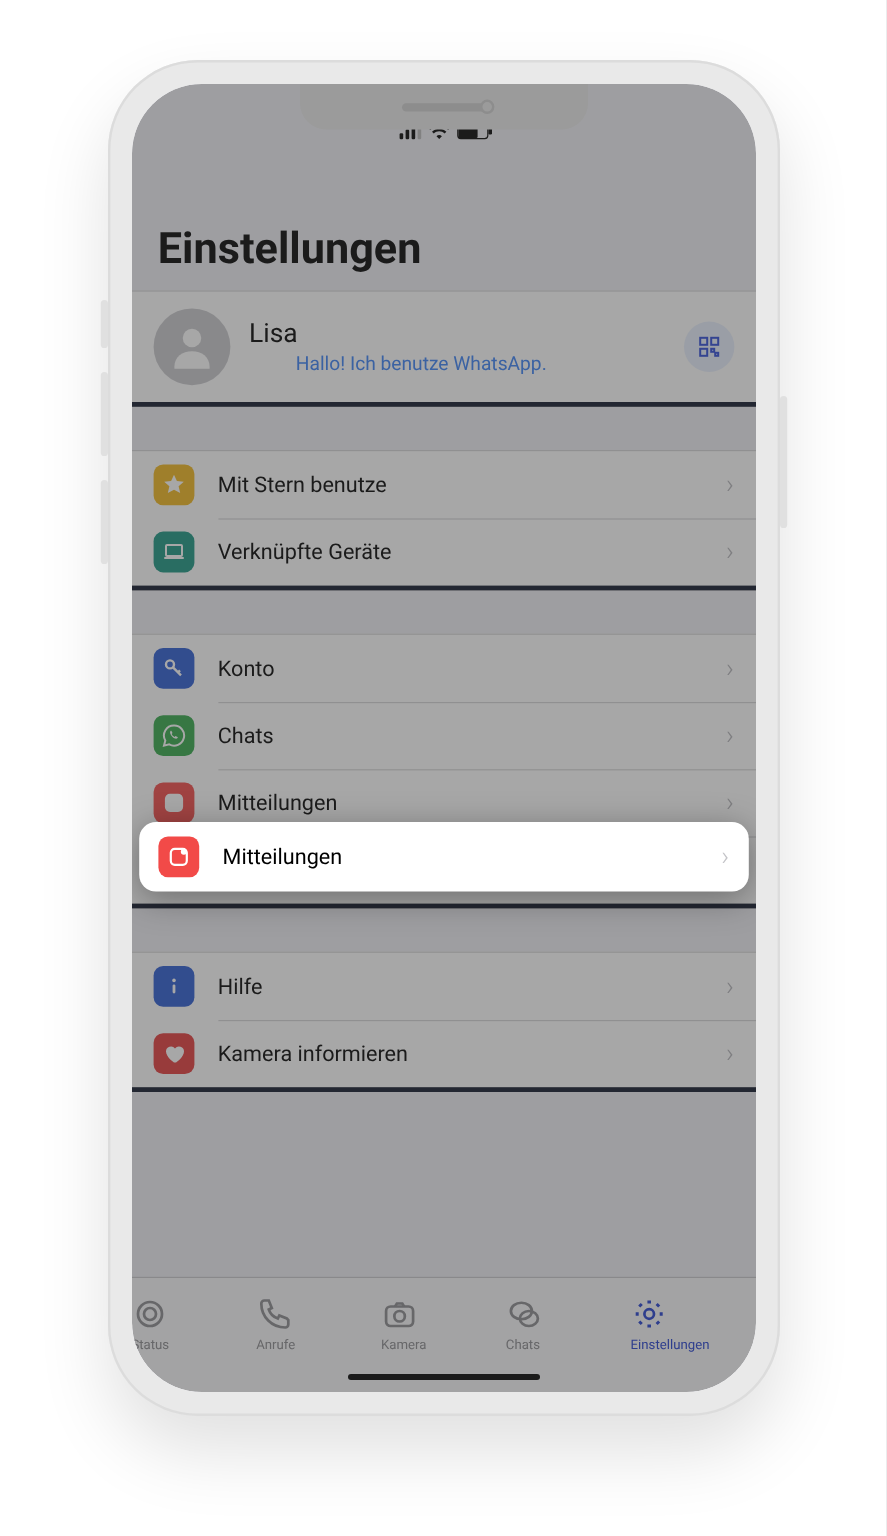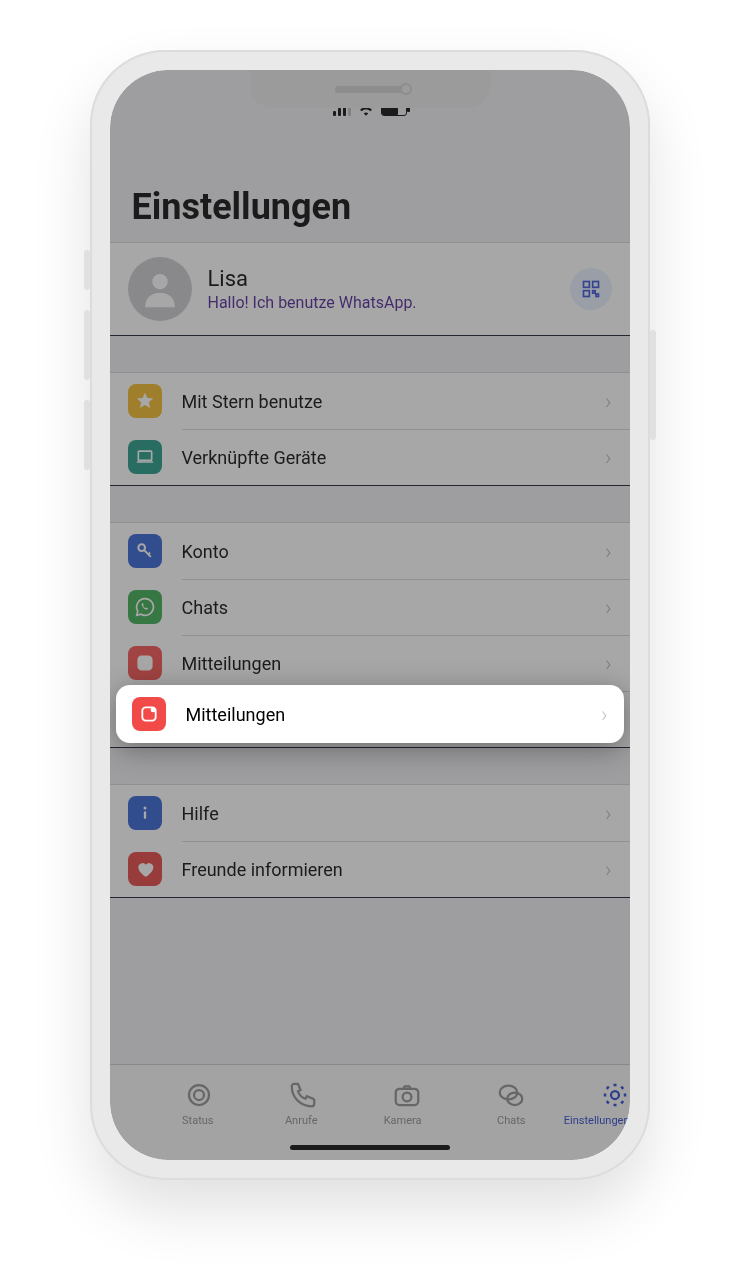--- a/index.html
+++ b/index.html
@@ -91,21 +91,21 @@
   
   .content { position:absolute; top:46px; bottom:0; left:0; right:0; display:flex; flex-direction:column; }
   .spacer-top { height: 70px; }
   h1.title {
     font-size: 36px;
     font-weight: 700;
     padding: 0 22px 14px;
     color:#000;
   }
 
-  .group { background:#fff; border-top:1px solid #d6d6d8; border-bottom:1px solid #0f172a; margin-bottom:36px; }
+  .group { background:#fff; border-top:1px solid #d6d6d8; border-bottom:4px solid #0f172a; margin-bottom:36px; }
   .group.last { margin-bottom: 0; margin-top: 16px; }
 
   .row {
     display:flex; align-items:center;
     padding: 10px 18px 10px 18px;
     min-height: 56px;
     position:relative;
   }
   .row + .row .row-label-wrap::before,
   .row + .row::before {
@@ -116,21 +116,21 @@
   .profile-row::before{ display:none; }
   .avatar {
     width:64px; height:64px; border-radius:50%;
     background:#c9c9cd;
     display:flex; align-items:center; justify-content:center;
     margin-right:16px;
     flex:0 0 auto;
   }
   .profile-text { flex:1; }
   .profile-name { font-size:22px; color:#000; }
-  .profile-sub  { font-size:16px; color:#4c1d95; margin-top:2px; }
+  .profile-sub  { font-size:16px; color:#3b82f6; margin-top:2px;margin-left:39px; }
   .qr-btn {
     width:42px; height:42px; border-radius:50%;
     background:#e8effe;
     display:flex; align-items:center; justify-content:center;
     color:#2f4bd8;
     flex:0 0 auto;
   }
 
   .icon-box {
     width:34px; height:34px; border-radius:8px;
@@ -143,21 +143,21 @@
   
   .tabbar {
     position:absolute; bottom:0; left:0; right:0;
     height:96px;
     border-top:1px solid #c9c9cc;
     background:#f7f7f9;
     display:flex;
     padding-bottom:18px;
   }
   .tab {
-    flex:1; display:flex; flex-direction:column; align-items:flex-end; justify-content:center;
+    flex:1; display:flex; flex-direction:column; align-items:flex-start; justify-content:center;
     font-size:11px; color:#8a8a8e; gap:4px;
   }
   .tab.active { color:#2440d0; }
   .tab svg { width:30px; height:30px; }
 
   .home-ind {
     position:absolute; bottom:10px; left:50%; transform:translateX(-50%);
     width:160px; height:5px; background:#000; border-radius:3px;
   }
 
@@ -314,21 +314,21 @@
               </div>
               <div class="row-label">Hilfe</div>
               <div class="chev">›</div>
             </div>
             <div class="row">
               <div class="icon-box" style="background:#e33b3b">
                 <svg width="20" height="20" viewBox="0 0 24 24" fill="#fff">
                   <path d="M12 21s-8-5.3-8-11a5 5 0 019-3 5 5 0 019 3c0 5.7-8 11-8 11z"></path>
                 </svg>
               </div>
-              <div class="row-label">Freunde informieren</div>
+              <div class="row-label">Kamera informieren</div>
               <div class="chev">›</div>
             </div>
           </div>
         </div>
 
     </div>
 
     <div class="tabbar" id="tabbar">
         <div class="tab">
           <svg width="30" height="30" viewBox="0 0 24 24" fill="none" stroke="#8a8a8e" stroke-width="1.8">

